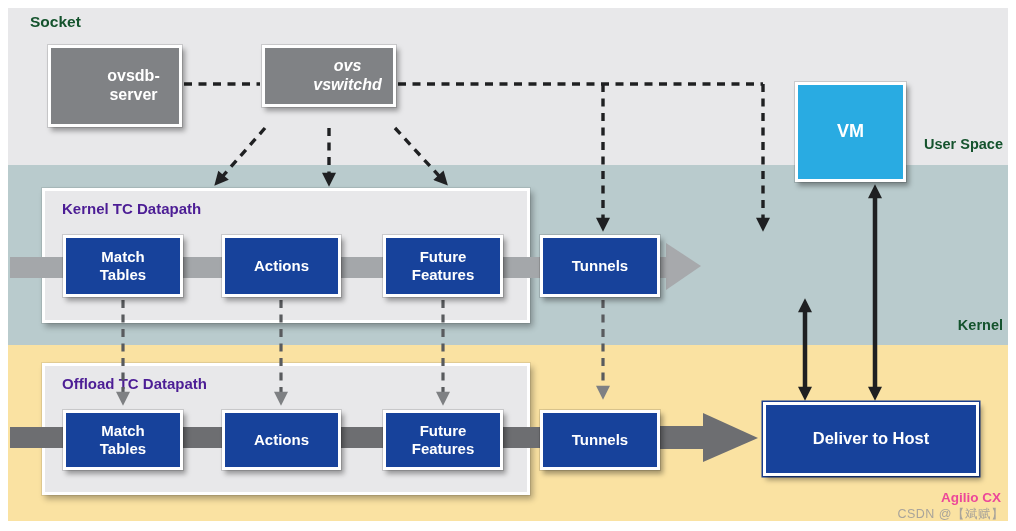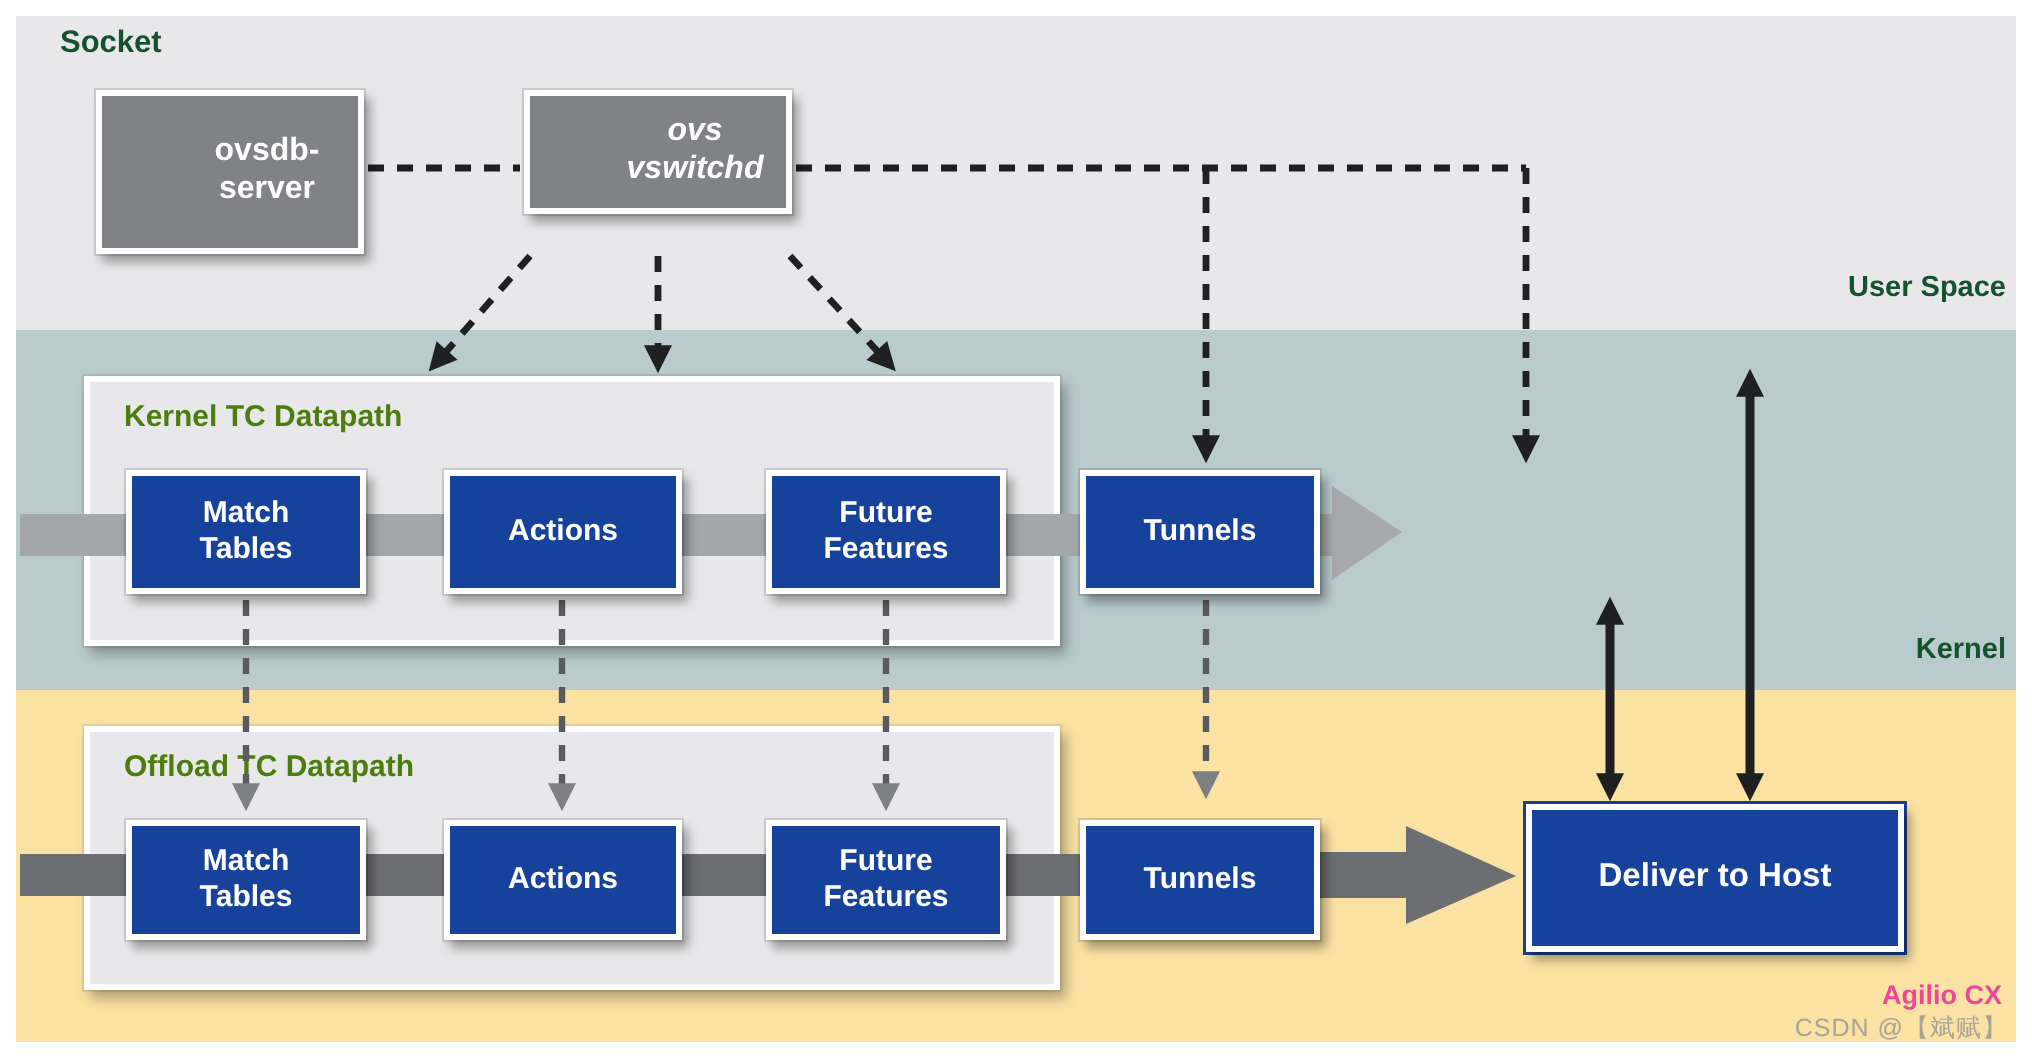--- a/index.html
+++ b/index.html
@@ -17,21 +17,21 @@
   .user-space{right:13px;top:136px;text-align:center;}
   .kernel-lbl{right:13px;top:317px;}
 
   .panel{
     position:absolute;background:#e8e8ea;border:3px solid #ffffff;
     box-shadow:3px 4px 6px rgba(0,0,0,.30), 0 0 0 1px rgba(0,0,0,.08);
     box-sizing:border-box;z-index:1;
   }
   .panel-kernel{left:42px;top:188px;width:488px;height:135px;}
   .panel-offload{left:42px;top:363px;width:488px;height:132px;}
-  .panel-title{position:absolute;left:17px;top:9px;color:#4d7c0f;font-weight:bold;font-size:15px;}
+  .panel-title{position:absolute;left:17px;top:9px;color:#4c1d95;font-weight:bold;font-size:15px;}
 
   svg.connectors{position:absolute;left:0;top:0;z-index:5;}
 
   .node{
     position:absolute;display:flex;align-items:center;justify-content:center;
     text-align:center;color:#ffffff;font-weight:bold;white-space:pre-line;
     border:3px solid #ffffff;box-sizing:border-box;line-height:1.18;
     box-shadow:3px 4px 5px rgba(0,0,0,.35), 0 0 0 1px rgba(0,0,0,.12);
     z-index:10;font-size:15px;
   }
@@ -44,21 +44,21 @@
   .n-vm{left:795px;top:82px;width:111px;height:100px;}
   .n-kmatch{left:63px;top:235px;width:120px;height:62px;}
   .n-kactions{left:222px;top:235px;width:119px;height:62px;}
   .n-kfuture{left:383px;top:235px;width:120px;height:62px;}
   .n-ktunnels{left:540px;top:235px;width:120px;height:62px;}
   .n-ovskd{left:717px;top:235px;width:121px;height:63px;background:#808285;font-size:15.5px;}
   .n-omatch{left:63px;top:410px;width:120px;height:60px;}
   .n-oactions{left:222px;top:410px;width:119px;height:60px;}
   .n-ofuture{left:383px;top:410px;width:120px;height:60px;}
   .n-otunnels{left:540px;top:410px;width:120px;height:60px;}
-  .n-deliver{left:763px;top:402px;width:189px;height:74px;font-size:16.5px;
+  .n-deliver{left:763px;top:402px;width:216px;height:74px;font-size:16.5px;
              box-shadow:3px 4px 5px rgba(0,0,0,.35), 0 0 0 1.5px #1a3f92;}
 
   .brand{position:absolute;right:15px;top:490px;color:#ec4899;font-weight:bold;font-size:13.5px;z-index:6;}
   .watermark{position:absolute;right:12px;top:506px;color:#a9a49a;font-size:12.5px;z-index:6;letter-spacing:.5px;}
 </style>
 </head>
 <body>
 
 <div id="stage">
 
@@ -118,20 +118,21 @@
     <g stroke="#1f2022" stroke-width="4.5" fill="none">
       <path d="M805 310 V389" marker-start="url(#ab)" marker-end="url(#ab)"></path>
       <path d="M875 196 V389" marker-start="url(#ab)" marker-end="url(#ab)"></path>
     </g>
   </svg>
 
   <div class="node gray-node n-ovsdb">ovsdb-
 server</div>
   <div class="node gray-node n-vswitchd">ovs
 vswitchd</div>
+  <div class="node vm-node n-vm">VM</div>
 
   <div class="node blue-node n-kmatch">Match
 Tables</div>
   <div class="node blue-node n-kactions">Actions</div>
   <div class="node blue-node n-kfuture">Future
 Features</div>
   <div class="node blue-node n-ktunnels">Tunnels</div>
 
   <div class="node blue-node n-omatch">Match
 Tables</div>

